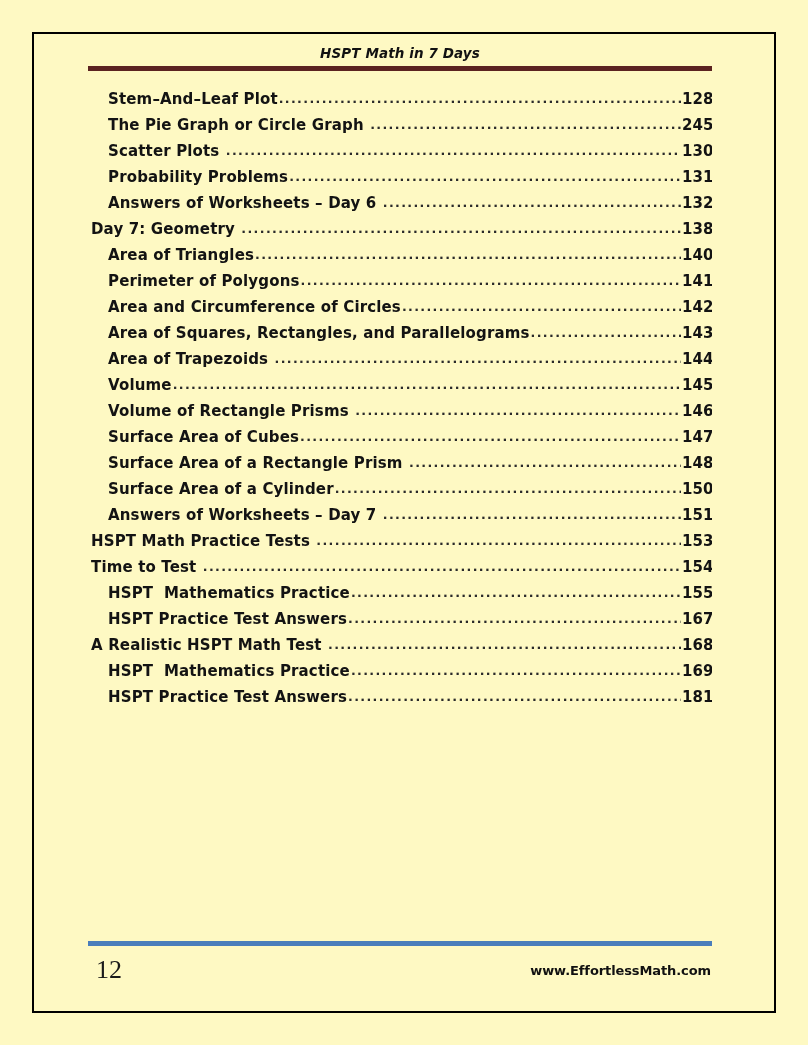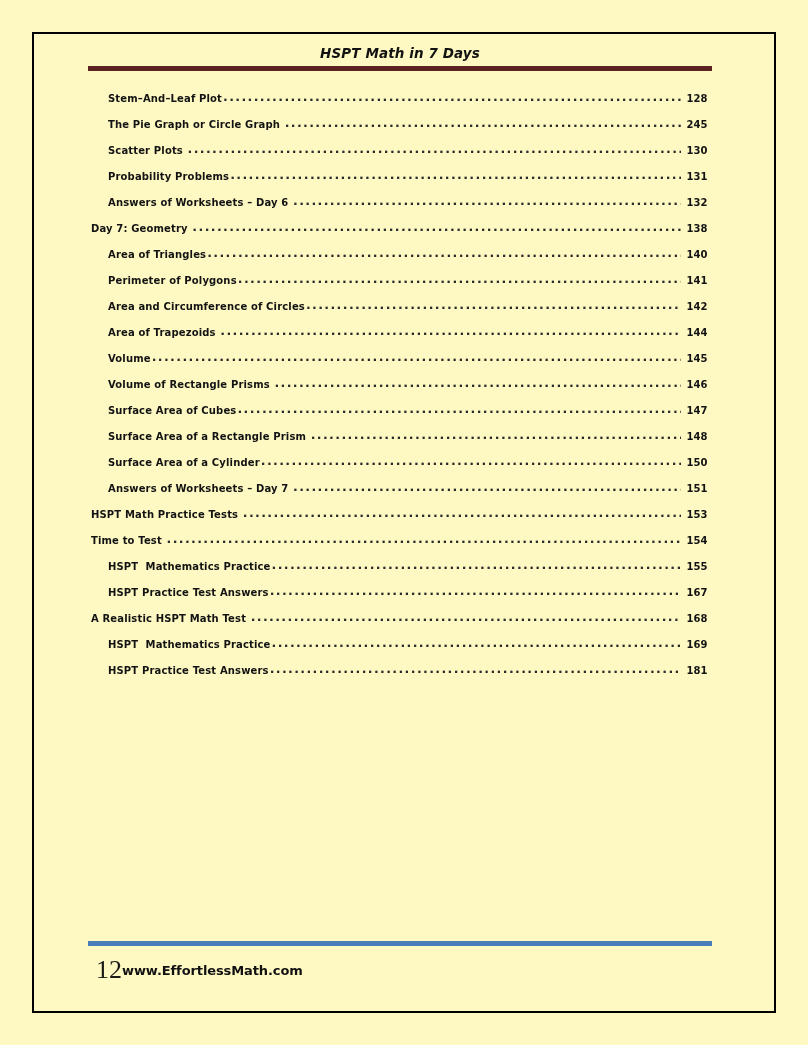--- a/index.html
+++ b/index.html
@@ -70,21 +70,21 @@
     top: 90px;
     width: 624px;
   }
 
   .toc-entry {
     position: relative;
     display: flex;
     align-items: baseline;
     height: 26px;
     font-family: "DejaVu Sans", sans-serif;
-    font-size: 10px;
+    font-size: 15px;
     color: #131313;
     white-space: pre;
     overflow: hidden;
   }
 
   .toc-entry.level-1 { padding-left: 3px; font-weight: bold; }
   .toc-entry.level-2 { padding-left: 20px; font-weight: bold; }
 
   .toc-title {
     flex: 0 0 auto;
@@ -125,20 +125,21 @@
     background: #4A7EBB;
   }
   .doc-footer {
     position: absolute;
     left: 88px;
     top: 950px;
     width: 624px;
     height: 40px;
     display: flex;
     align-items: center;
+    justify-content: space-between;
   }
   .footer-page-number {
     font-family: "Liberation Serif", serif;
     font-size: 26px;
     color: #1a1a1a;
     line-height: 30px;
     padding-left: 8px;
   }
   .footer-site {
     font-family: "DejaVu Sans", sans-serif;
@@ -164,20 +165,21 @@
   <div class="toc" id="toc-list">
       <div class="toc-entry level-2"><span class="toc-title">Stem–And–Leaf Plot</span><span class="toc-leader"></span><span class="toc-page">128</span></div>
       <div class="toc-entry level-2"><span class="toc-title">The Pie Graph or Circle Graph </span><span class="toc-leader"></span><span class="toc-page">245</span></div>
       <div class="toc-entry level-2"><span class="toc-title">Scatter Plots </span><span class="toc-leader"></span><span class="toc-page">130</span></div>
       <div class="toc-entry level-2"><span class="toc-title">Probability Problems</span><span class="toc-leader"></span><span class="toc-page">131</span></div>
       <div class="toc-entry level-2"><span class="toc-title">Answers of Worksheets – Day 6 </span><span class="toc-leader"></span><span class="toc-page">132</span></div>
       <div class="toc-entry level-1"><span class="toc-title">Day 7: Geometry </span><span class="toc-leader"></span><span class="toc-page">138</span></div>
       <div class="toc-entry level-2"><span class="toc-title">Area of Triangles</span><span class="toc-leader"></span><span class="toc-page">140</span></div>
       <div class="toc-entry level-2"><span class="toc-title">Perimeter of Polygons</span><span class="toc-leader"></span><span class="toc-page">141</span></div>
       <div class="toc-entry level-2"><span class="toc-title">Area and Circumference of Circles</span><span class="toc-leader"></span><span class="toc-page">142</span></div>
+      <div class="toc-entry level-2"><span class="toc-title">Area of Squares, Rectangles, and Parallelograms</span><span class="toc-leader"></span><span class="toc-page">143</span></div>
       <div class="toc-entry level-2"><span class="toc-title">Area of Trapezoids </span><span class="toc-leader"></span><span class="toc-page">144</span></div>
       <div class="toc-entry level-2"><span class="toc-title">Volume</span><span class="toc-leader"></span><span class="toc-page">145</span></div>
       <div class="toc-entry level-2"><span class="toc-title">Volume of Rectangle Prisms </span><span class="toc-leader"></span><span class="toc-page">146</span></div>
       <div class="toc-entry level-2"><span class="toc-title">Surface Area of Cubes</span><span class="toc-leader"></span><span class="toc-page">147</span></div>
       <div class="toc-entry level-2"><span class="toc-title">Surface Area of a Rectangle Prism </span><span class="toc-leader"></span><span class="toc-page">148</span></div>
       <div class="toc-entry level-2"><span class="toc-title">Surface Area of a Cylinder</span><span class="toc-leader"></span><span class="toc-page">150</span></div>
       <div class="toc-entry level-2"><span class="toc-title">Answers of Worksheets – Day 7 </span><span class="toc-leader"></span><span class="toc-page">151</span></div>
       <div class="toc-entry level-1"><span class="toc-title">HSPT Math Practice Tests </span><span class="toc-leader"></span><span class="toc-page">153</span></div>
       <div class="toc-entry level-1"><span class="toc-title">Time to Test </span><span class="toc-leader"></span><span class="toc-page">154</span></div>
       <div class="toc-entry level-2"><span class="toc-title">HSPT  Mathematics Practice</span><span class="toc-leader"></span><span class="toc-page">155</span></div>

